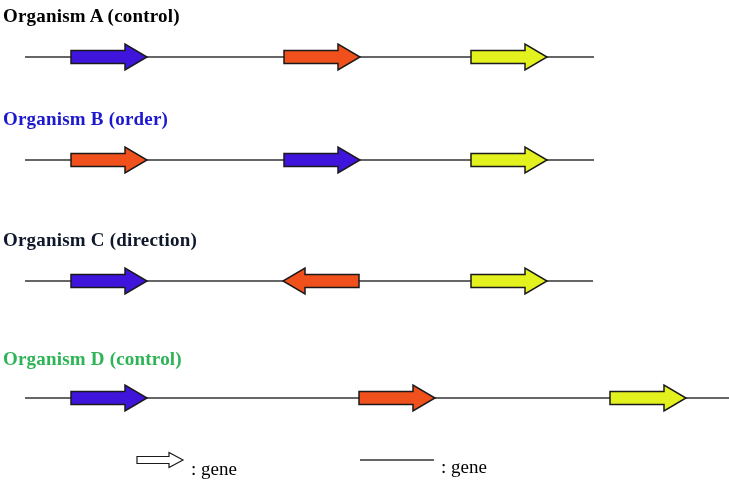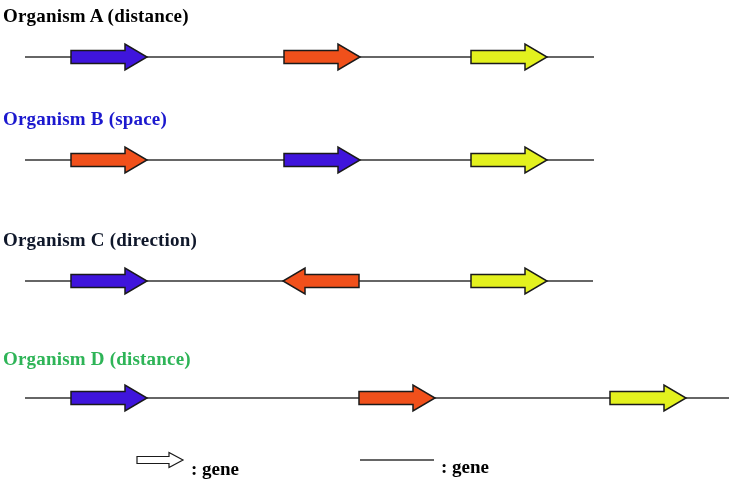--- a/index.html
+++ b/index.html
@@ -23,21 +23,21 @@
   .org-label {
     position: absolute;
     font-weight: bold;
     font-size: 19px;
     line-height: 22px;
     white-space: nowrap;
     letter-spacing: 0.2px;
   }
   .legend-label {
     position: absolute;
-    font-weight: bold;
+    font-weight: normal;
     font-size: 19px;
     line-height: 22px;
     color: #000000;
     white-space: nowrap;
   }
 </style>
 </head>
 <body>
 
 <div id="stage">
@@ -55,20 +55,20 @@
       <polygon points="359,274.5 305,274.5 305,268 283,281 305,294 305,287.5 359,287.5" fill="#F0501B" stroke="#1a1a1a" stroke-width="1.5" stroke-linejoin="miter"></polygon>
       <polygon points="471,274.5 525,274.5 525,268 547,281 525,294 525,287.5 471,287.5" fill="#E3F11E" stroke="#1a1a1a" stroke-width="1.5" stroke-linejoin="miter"></polygon>
       <line x1="25" y1="398" x2="729" y2="398" stroke="#333333" stroke-width="1.3"></line>
       <polygon points="71,391.5 125,391.5 125,385 147,398 125,411 125,404.5 71,404.5" fill="#3F15DC" stroke="#1a1a1a" stroke-width="1.5" stroke-linejoin="miter"></polygon>
       <polygon points="359,391.5 413,391.5 413,385 435,398 413,411 413,404.5 359,404.5" fill="#F0501B" stroke="#1a1a1a" stroke-width="1.5" stroke-linejoin="miter"></polygon>
       <polygon points="610,391.5 664,391.5 664,385 686,398 664,411 664,404.5 610,404.5" fill="#E3F11E" stroke="#1a1a1a" stroke-width="1.5" stroke-linejoin="miter"></polygon>
       <line x1="360" y1="460" x2="434" y2="460" stroke="#333333" stroke-width="1.3"></line>
       <polygon points="137,456.5 169,456.5 169,452.5 183,460 169,467.5 169,463.5 137,463.5" fill="#FFFFFF" stroke="#1a1a1a" stroke-width="1.2" stroke-linejoin="miter"></polygon>
     </svg>
 
-  <div class="org-label" id="org-label-0" style="left: 3px; top: 5px; color: rgb(0, 0, 0);">Organism A (distance)</div>
-  <div class="org-label" id="org-label-1" style="left: 3px; top: 108px; color: rgb(27, 24, 206);">Organism B (space)</div>
+  <div class="org-label" id="org-label-0" style="left: 3px; top: 5px; color: rgb(0, 0, 0);">Organism A (control)</div>
+  <div class="org-label" id="org-label-1" style="left: 3px; top: 108px; color: rgb(27, 24, 206);">Organism B (order)</div>
   <div class="org-label" id="org-label-2" style="left: 3px; top: 229px; color: #0f172a;">Organism C (direction)</div>
-  <div class="org-label" id="org-label-3" style="left: 3px; top: 348px; color: rgb(46, 180, 87);">Organism D (distance)</div>
+  <div class="org-label" id="org-label-3" style="left: 3px; top: 348px; color: rgb(46, 180, 87);">Organism D (control)</div>
 
   <div class="legend-label" id="legend-gene-label" style="left: 191px; top: 458px;">: gene</div>
   <div class="legend-label" id="legend-space-label" style="left: 441px; top: 456px;">: gene</div>
 </div>
 
 </body></html>

